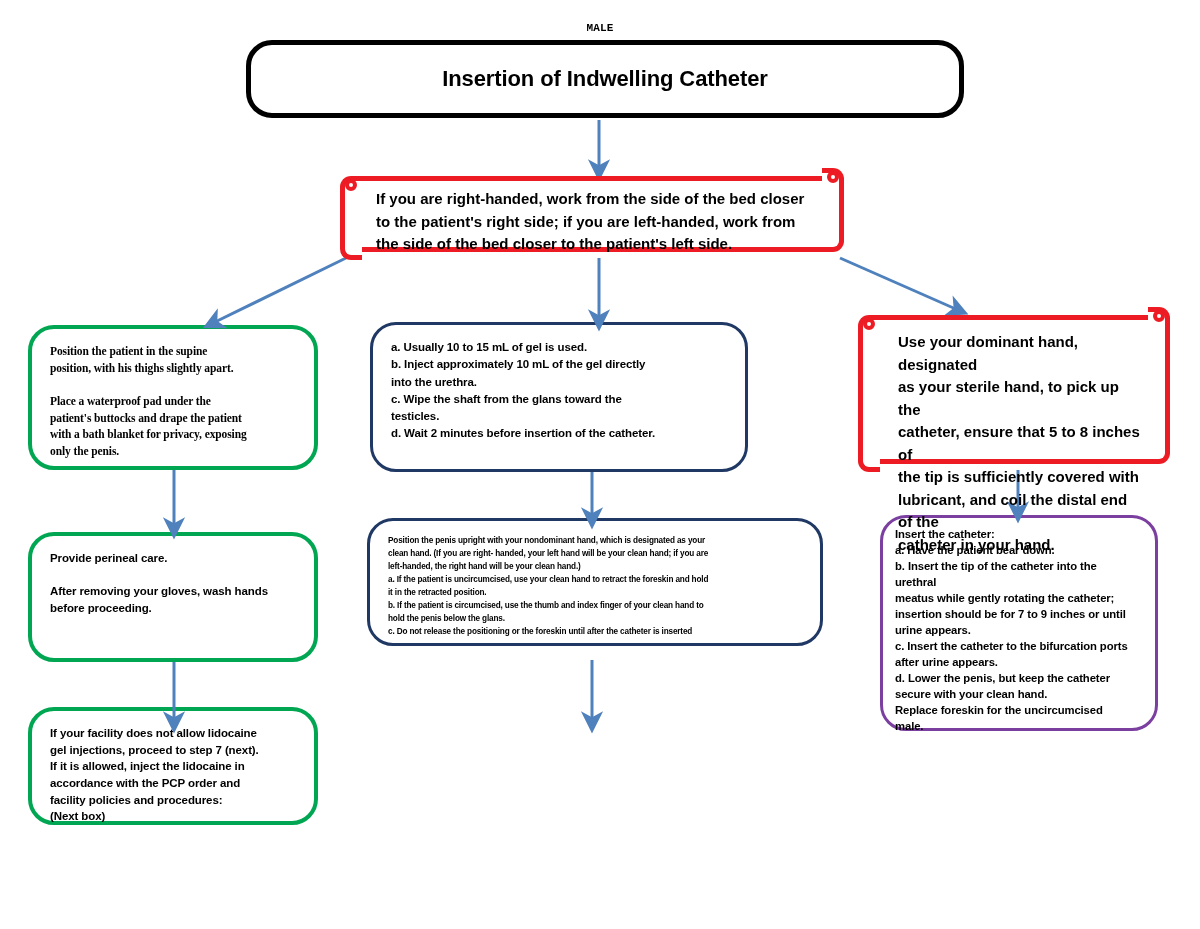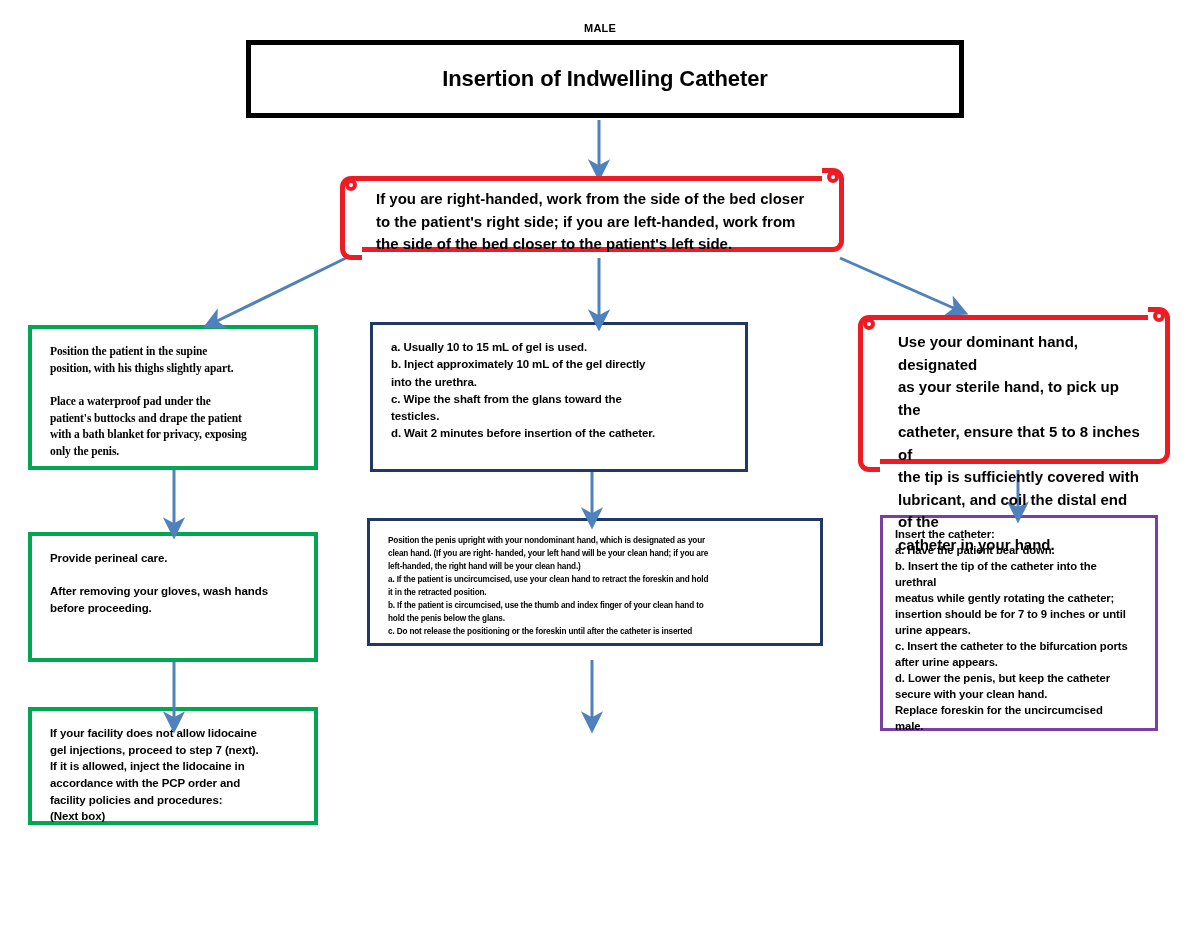--- a/index.html
+++ b/index.html
@@ -18,37 +18,39 @@
     height: 929px;
     background: #ffffff;
     overflow: hidden;
   }
 
   
   .node {
     position: absolute;
     box-sizing: border-box;
     background: #ffffff;
+    border-radius: 26px;
   }
   .node .txt {
     white-space: pre-wrap;
     font-weight: bold;
     letter-spacing: -0.1px;
   }
 
   
   #male-label {
     position: absolute;
     left: 0;
     top: 22px;
     width: 1200px;
     text-align: center;
     font-size: 11px;
     font-weight: bold;
     letter-spacing: 0.2px;
+    font-family: Liberation Mono, monospace;
   }
   #title-box {
     left: 246px;
     top: 40px;
     width: 718px;
     height: 78px;
     border: 5px solid #000000;
     display: flex;
     align-items: center;
     justify-content: center;

